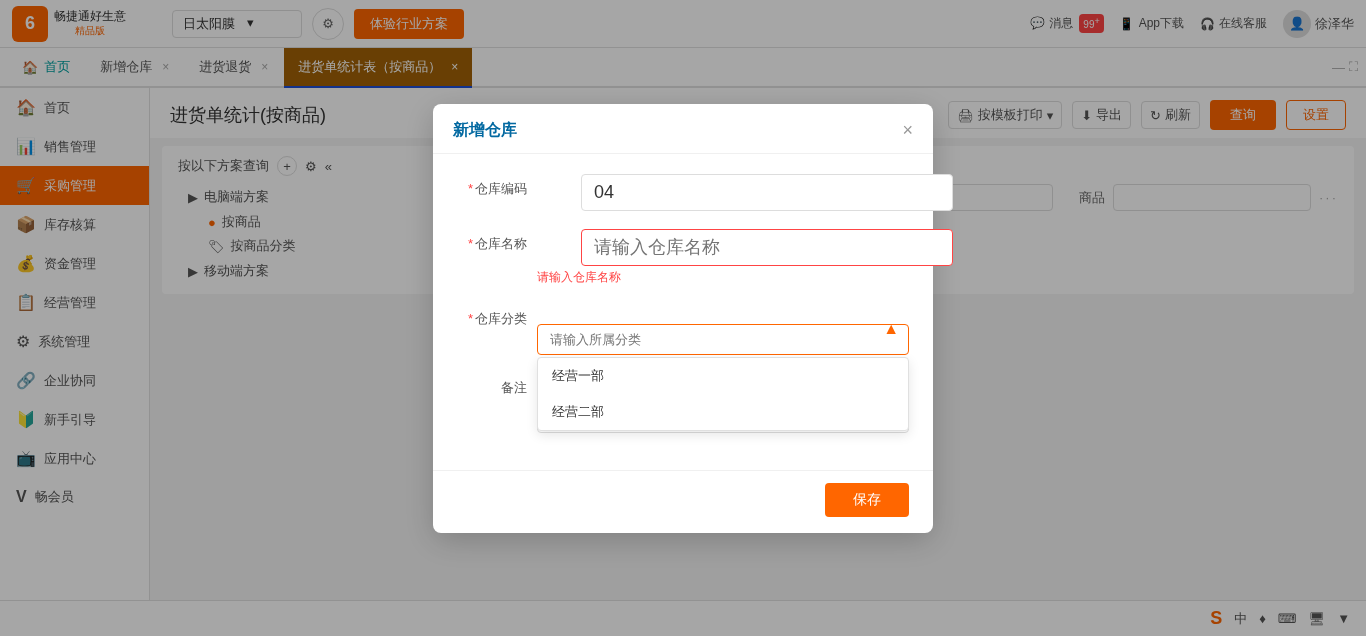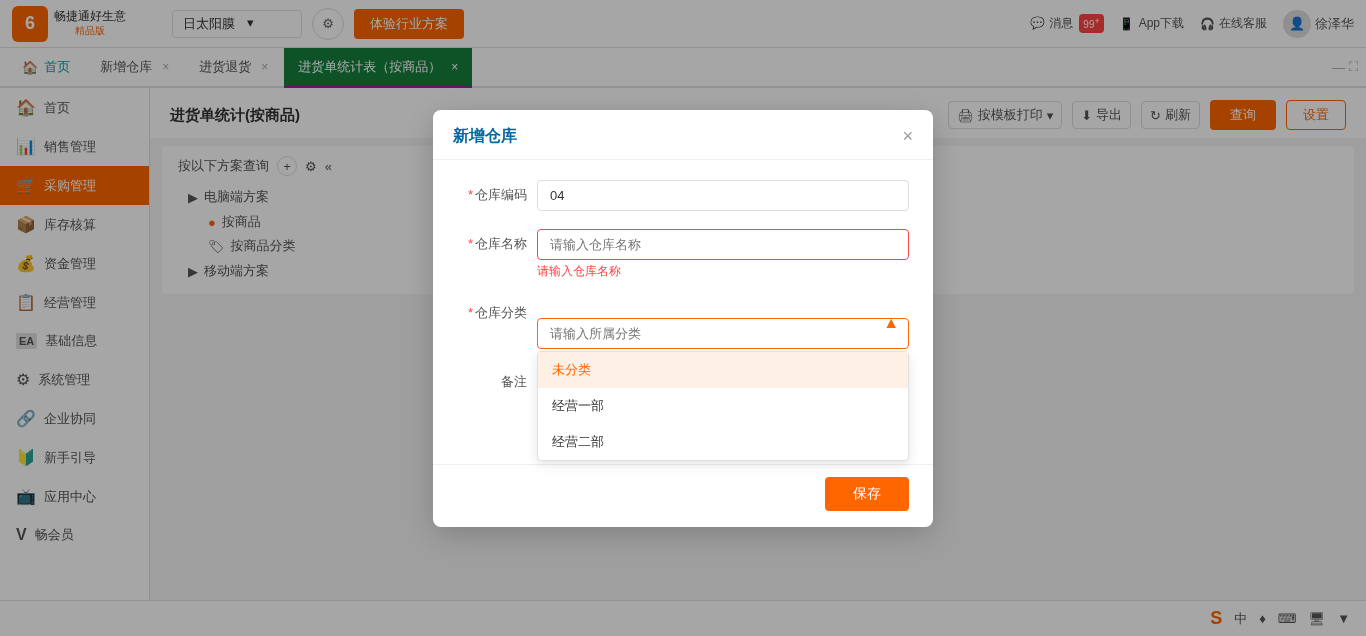--- a/index.html
+++ b/index.html
@@ -54,21 +54,21 @@
       display: flex; align-items: center; height: 40px;
       background: #fff; border-bottom: 2px solid #e0e0e0; padding: 0 8px;
       gap: 2px;
     }
     .nav-tab {
       display: flex; align-items: center; gap: 6px;
       padding: 0 14px; height: 40px; cursor: pointer;
       color: #555; font-size: 13px; border-bottom: 2px solid transparent;
       margin-bottom: -2px; white-space: nowrap;
     }
-    .nav-tab.active { color: #fff; background: #15803d; border-bottom: 2px solid #a21caf; }
+    .nav-tab.active { color: #fff; background: #a16207; border-bottom: 2px solid #1d4ed8; }
     .nav-tab .close-x { color: #aaa; font-size: 12px; margin-left: 4px; }
     .nav-tab.active .close-x { color: #fff; }
     .nav-tab-home { color: #00a0a0; }
     .tab-end-icons { margin-left: auto; display: flex; gap: 4px; align-items: center; color: #aaa; }
 
     
     .main-layout { display: flex; height: calc(636px - 48px - 40px); }
 
     
     .sidebar {
@@ -86,21 +86,21 @@
 
     
     .content-area {
       flex: 1; overflow: auto; background: #f5f5f5; padding: 0;
       position: relative;
     }
     .page-header {
       background: #fff; padding: 12px 20px 8px;
       display: flex; align-items: center; justify-content: space-between;
     }
-    .page-title { font-size: 15px; font-weight: bold; color: #333; }
+    .page-title { font-size: 18px; font-weight: normal; color: #333; }
     .page-actions { display: flex; gap: 10px; align-items: center; }
     .action-btn {
       display: flex; align-items: center; gap: 4px;
       color: #555; cursor: pointer; font-size: 13px; padding: 4px 8px;
       border: 1px solid #ddd; border-radius: 4px; background: #fff;
     }
     .query-btn {
       background: #ff6600; color: #fff; border: none;
       padding: 6px 20px; border-radius: 4px; cursor: pointer; font-size: 13px;
     }
@@ -157,21 +157,21 @@
     .form-row { display: flex; align-items: flex-start; margin-bottom: 18px; }
     .form-label {
       width: 80px; font-size: 13px; color: #555;
       display: flex; align-items: center; justify-content: flex-end;
       padding-right: 10px; padding-top: 6px; white-space: nowrap;
     }
     .required { color: #ff4444; margin-right: 2px; }
     .form-field { flex: 1; position: relative; }
     .form-input {
       width: 100%; border: 1px solid #ddd; border-radius: 4px;
-      padding: 7px 12px; font-size: 13px; color: #333; outline: none;
+      padding: 7px 12px; font-size: 18px; color: #333; outline: none; margin-left: 44px;
     }
     .form-input.error { border-color: #ff4444; }
     .error-msg { color: #ff4444; font-size: 12px; margin-top: 3px; }
     .form-input-with-icon { position: relative; }
     .form-input-with-icon input {
       width: 100%; border: 1px solid #ddd; border-radius: 4px;
       padding: 7px 36px 7px 12px; font-size: 13px; color: #333; outline: none;
     }
     .input-icon {
       position: absolute; right: 10px; top: 50%; transform: translateY(-50%);
@@ -307,24 +307,20 @@
     </div>
     <div class="sidebar-item">
       <span class="icon">💰</span>
       <span>资金管理</span>
     </div>
     <div class="sidebar-item">
       <span class="icon">📋</span>
       <span>经营管理</span>
     </div>
     <div class="sidebar-item">
-      <span class="icon" style="font-size:11px;font-weight:bold;background:#e0e0e0;padding:2px 3px;border-radius:2px;">EA</span>
-      <span>基础信息</span>
-    </div>
-    <div class="sidebar-item">
       <span class="icon">⚙</span>
       <span>系统管理</span>
     </div>
     <div class="sidebar-item">
       <span class="icon">🔗</span>
       <span>企业协同</span>
     </div>
     <div class="sidebar-item">
       <span class="icon">🔰</span>
       <span>新手引导</span>
@@ -387,20 +383,43 @@
             <div class="scheme-child">
               <span>🏷</span>
               <span>按商品分类</span>
             </div>
             <div class="scheme-node">
               <span>▶</span>
               <span>移动端方案</span>
             </div>
           </div>
         </div>
+        <div class="filter-right">
+          <div style="display:flex;flex-direction:column;gap:8px;">
+            <div class="filter-field">
+              <span class="field-label">付款日期</span>
+              <input class="field-input" type="text" placeholder="付款日期" style="">
+              <span style="color:#aaa;">—</span>
+              <input class="field-input" type="text" placeholder="付款日期" style="">
+            </div>
+            <div class="filter-field">
+              <span class="field-label">单据状态</span>
+              <select class="field-select">
+                <option></option>
+              </select>
+            </div>
+          </div>
+          <div style="display:flex;flex-direction:column;gap:8px;margin-left:16px;">
+            <div class="filter-field">
+              <span class="field-label">商品</span>
+              <input class="field-input" type="text" style="">
+              <span class="three-dots">···</span>
+            </div>
+          </div>
+        </div>
       </div>
     </div>
 
     <div class="empty-state">
       <div style="font-size:48px;color:#ddd;">📊</div>
       <div class="empty-hint">请选择左侧的方案</div>
       <div class="empty-hint">
         <span>🔍</span>
         <span>用[过滤]条件来缩小分析范围</span>
       </div>
@@ -442,21 +461,20 @@
           <span class="required">*</span>
           <span>仓库分类</span>
         </div>
         <div class="form-field" style="position:relative;">
           <div class="form-input-with-icon">
             <input type="text" placeholder="请输入所属分类" style="width: 100%; border: 1px solid rgb(255, 102, 0); border-radius: 4px; padding: 7px 36px 7px 12px; font-size: 13px; outline: none; margin-top: 20px;">
             <span class="input-icon">▲</span>
           </div>
 
           <div class="dropdown-list">
-            <div class="dropdown-item selected">未分类</div>
             <div class="dropdown-item">经营一部</div>
             <div class="dropdown-item">经营二部</div>
           </div>
         </div>
       </div>
 
       <div class="form-row">
         <div class="form-label">
           <span>备注</span>
         </div>

